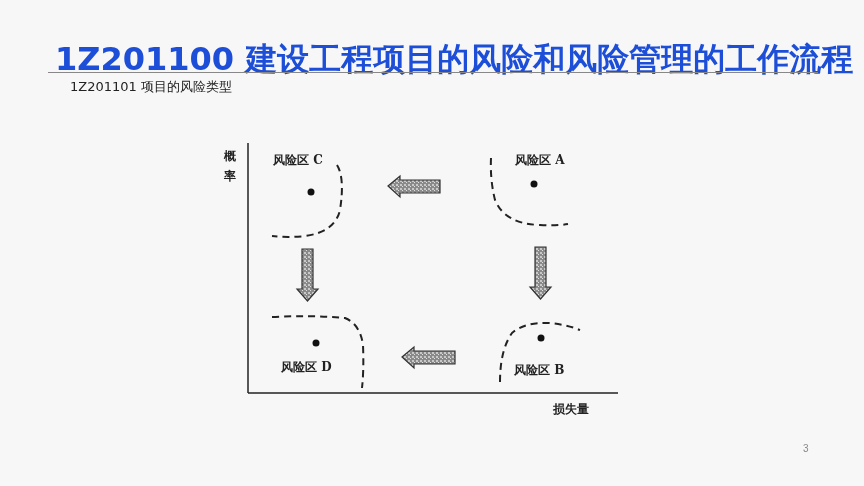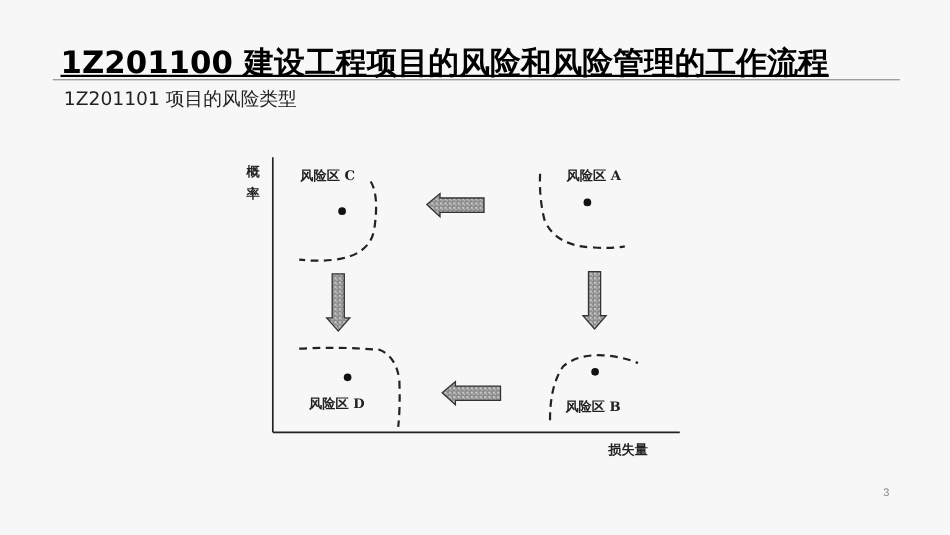--- a/index.html
+++ b/index.html
@@ -1,19 +1,19 @@
 <!DOCTYPE html>
 <html><head>
 <meta charset="utf-8">
 <style>
   html, body { margin:0; padding:0; }
   body { width:864px; height:486px; background:#f7f7f7; position:relative; overflow:hidden; font-family:"DejaVu Sans", sans-serif; }
-  .title { position:absolute; left:55px; top:38px; font-size:28px; font-weight:bold; color:#000000; letter-spacing:0px; white-space:nowrap;text-decoration:underline; }
+  .title { position:absolute; left:55px; top:38px; font-size:32px; font-weight:bold; color:#1d4ed8; letter-spacing:0px; white-space:nowrap; }
   .rule { position:absolute; left:48px; top:72px; width:770px; height:1px; background:#888; }
-  .subtitle { position:absolute; left:58px; top:78px; font-size:17px; color:#222; white-space:nowrap; }
+  .subtitle { position:absolute; left:70px; top:78px; font-size:13px; color:#222; white-space:nowrap; }
   .pagenum { position:absolute; left:803px; top:443px; font-size:10px; color:#888; font-family:"Liberation Sans", sans-serif; }
   .diagram { position:absolute; left:0; top:0; width:864px; height:486px; }
   .dlabel { font-family:"DejaVu Serif", serif; font-size:12px; fill:#222; font-weight:bold; }
   .axlabel { font-family:"DejaVu Serif", serif; font-size:12px; fill:#222; font-weight:bold; }
 </style>
 </head>
 <body>
 
 <div class="title">1Z201100  建设工程项目的风险和风险管理的工作流程</div>
 <div class="rule"></div>

